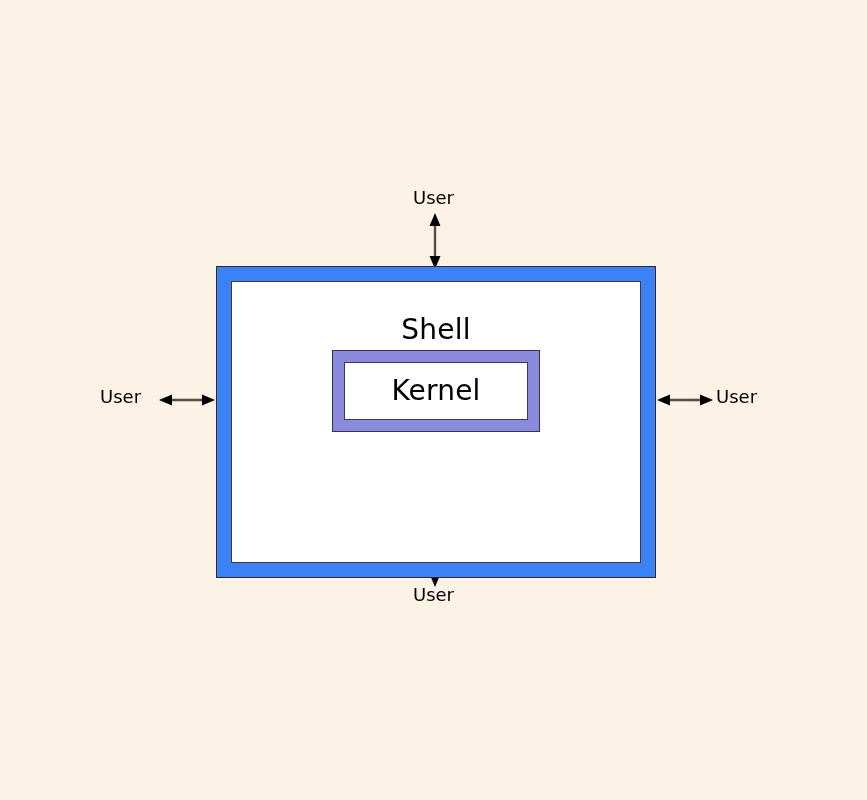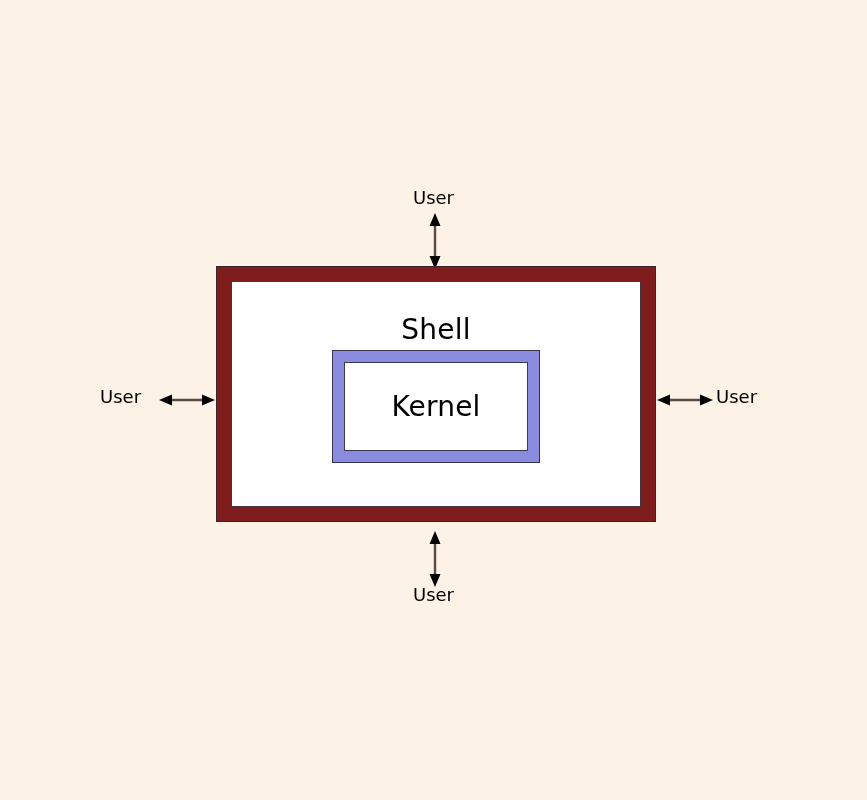--- a/index.html
+++ b/index.html
@@ -20,22 +20,22 @@
     width: 867px;
     height: 800px;
   }
 
   
   .shell-box {
     position: absolute;
     left: 216px;
     top: 266px;
     width: 440px;
-    height: 256px;
-    background: #7f1d1d;
+    height: 312px;
+    background: #3b82f6;
     border: 1.6px solid #3a2430;
     box-sizing: border-box;
   }
   .shell-inner {
     position: absolute;
     left: 14px;
     top: 14px;
     right: 14px;
     bottom: 14px;
     background: #FFFFFF;
@@ -53,21 +53,21 @@
     line-height: 1;
     letter-spacing: 0.2px;
   }
 
   
   .kernel-box {
     position: absolute;
     left: 332px;
     top: 350px;
     width: 208px;
-    height: 113px;
+    height: 82px;
     background: #8A8ADE;
     border: 1.5px solid #33334d;
     box-sizing: border-box;
   }
   .kernel-inner {
     position: absolute;
     left: 11px;
     top: 11px;
     right: 11px;
     bottom: 11px;

